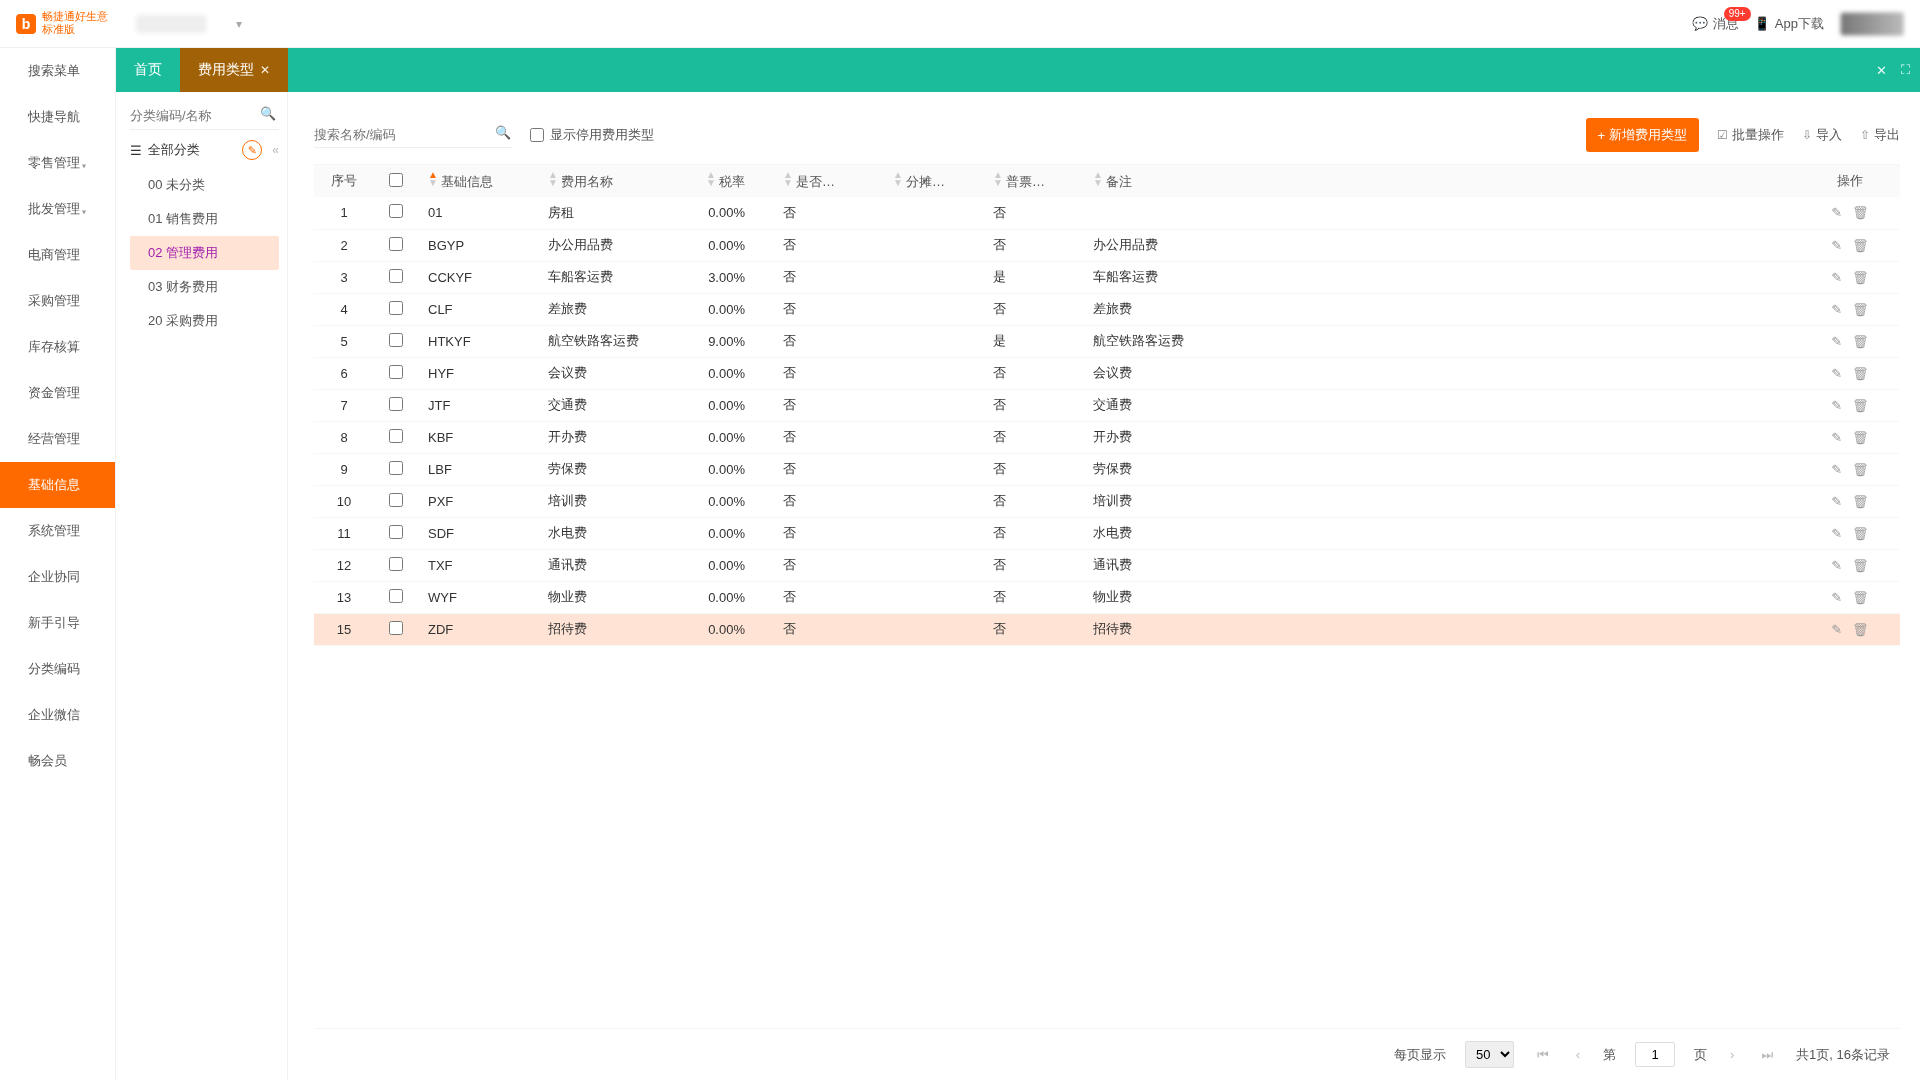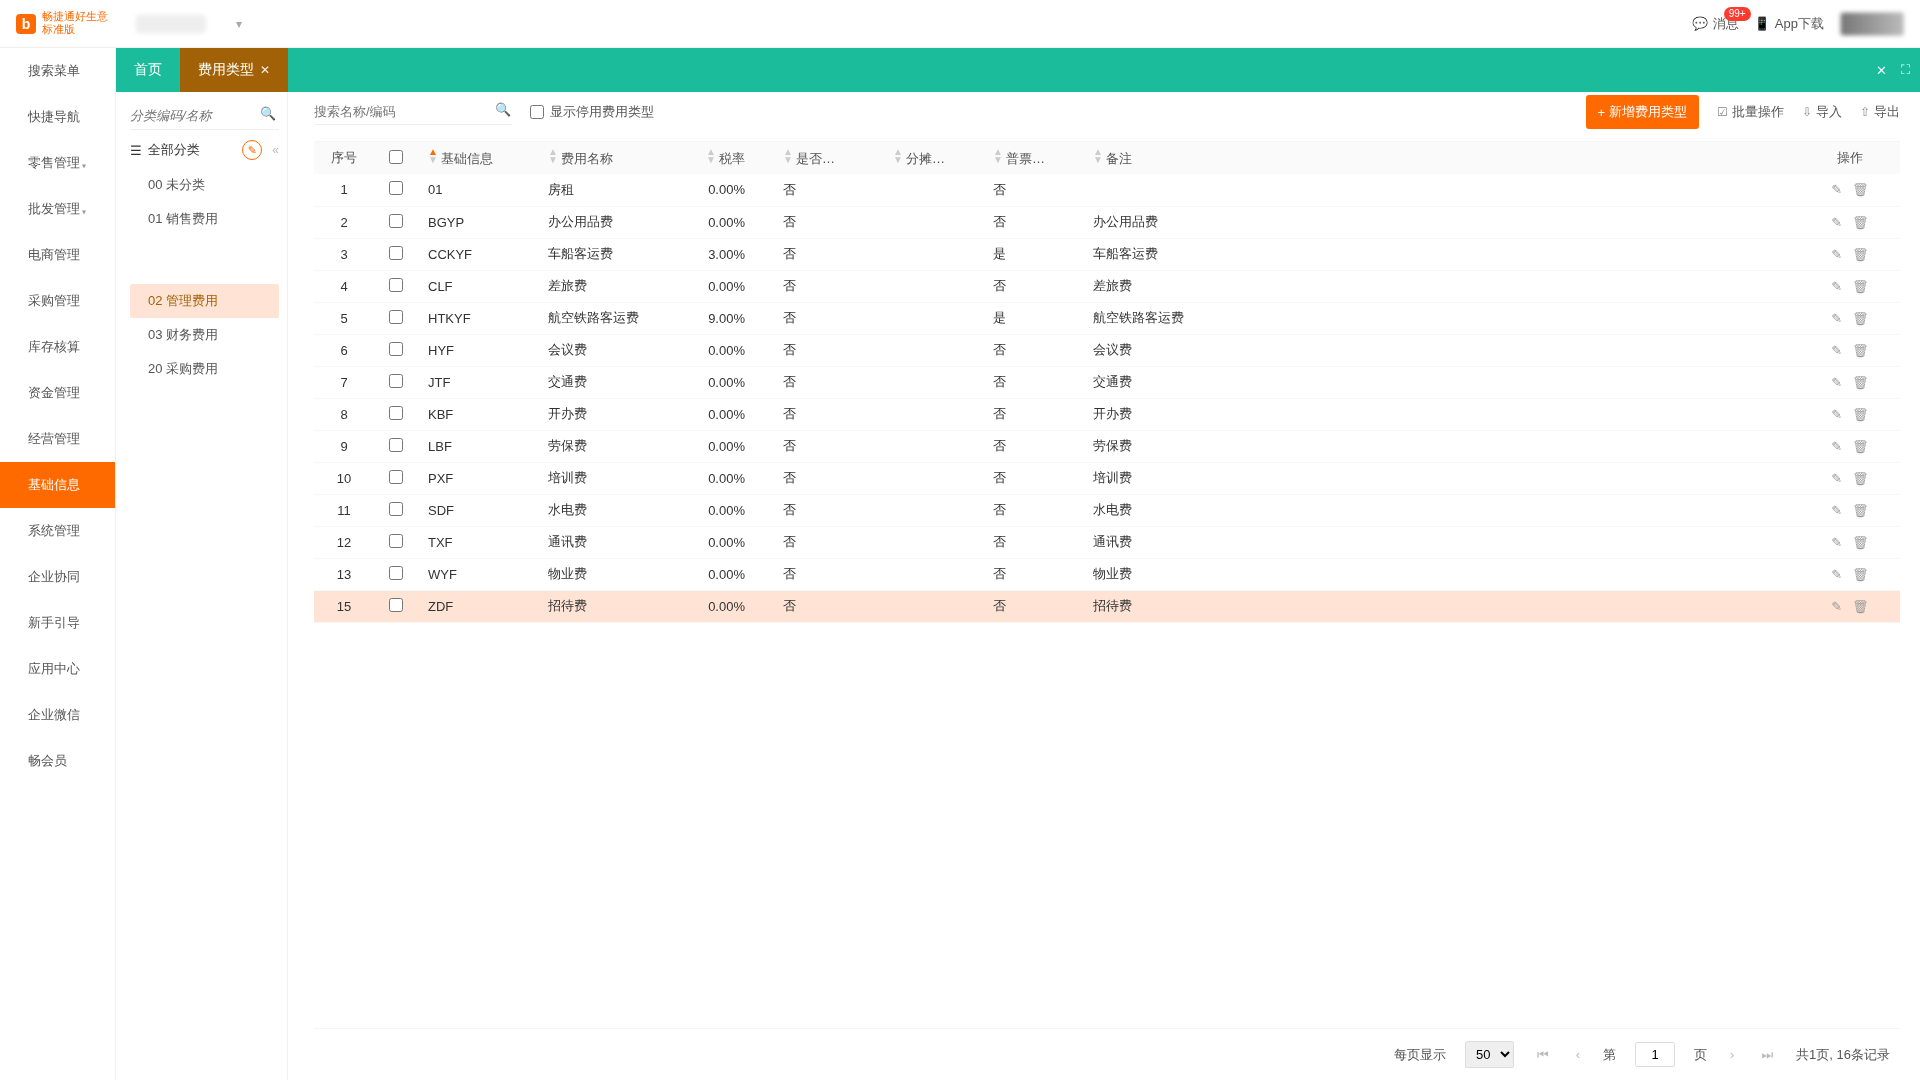--- a/index.html
+++ b/index.html
@@ -32,31 +32,31 @@
 .left-nav .nav-item { padding: 14px 28px; font-size: 13px; color: #555; display: flex; align-items: flex-end; justify-content: space-between; cursor: pointer; font-family: Liberation Mono, monospace; }
 .left-nav .nav-item.active { background: #ff6a00; color: #fff; }
 .left-nav .nav-item .arrow { font-size: 10px; color: #999; }
 
 
 .main { position: absolute; left: 116px; right: 0; top: 92px; bottom: 0; display: flex; flex-direction: column; }
 
 
 .cat-panel { width: 172px; border-right: 1px solid #f0f0f0; padding: 10px 8px 10px 14px; position: absolute; left: 0; top: 0; bottom: 0; background:#fff; }
 .cat-search { position: relative; margin-bottom: 10px; }
-.cat-search input { width: 100%; border: none; border-bottom: 1px solid #eee; padding: 6px 22px 6px 0; font-size: 13px; outline: none; color:#0f766e;font-style:italic;}
+.cat-search input { width: 100%; border: none; border-bottom: 1px solid #eee; padding: 6px 22px 6px 0; font-size: 13px; outline: none; color:#0f766e;}
 .cat-search .s-icon { position: absolute; right: 2px; top: 4px; color: #ff6a00; }
 .cat-head { display: flex; align-items: center; gap: 6px; font-size: 13px; color: #333; margin: 8px 0; }
 .cat-head .edit-btn { margin-left: auto; width: 20px; height: 20px; border: 1px solid #ff6a00; color: #ff6a00; border-radius: 50%; display: inline-flex; align-items: center; justify-content: center; font-size: 11px; }
 .cat-collapse { color:#bbb; margin-left:4px; font-size:12px; cursor:pointer;}
 .cat-list { margin-top: 6px; }
 .cat-item { padding: 8px 8px 8px 18px; font-size: 13px; color: #555; cursor: pointer; border-radius: 2px; }
-.cat-item.active { background: #ffe4d6; color: #a16207; margin-top: 48px; }
-
-
-.content { position: absolute; left: 172px; right: 0; top: 0; bottom: 0; padding: 3px 20px 0 26px; display: flex; flex-direction: column; }
+.cat-item.active { background: #ffe4d6; color: #a21caf; }
+
+
+.content { position: absolute; left: 172px; right: 0; top: 0; bottom: 0; padding: 26px 20px 0 26px; display: flex; flex-direction: column; }
 .toolbar { display: flex; align-items: center; gap: 18px; margin-bottom: 12px; }
 .tb-search { position: relative; width: 198px; }
 .tb-search input { width: 100%; border: none; border-bottom: 1px solid #eee; padding: 5px 22px 5px 0; font-size: 13px; outline:none; color:#999;}
 .tb-search .s-icon { position: absolute; right: 0; top: 3px; color: #ff6a00; }
 .chk-wrap { display: flex; align-items: center; gap: 6px; color: #555; font-size: 13px; }
 .chk-wrap input { width: 14px; height: 14px; }
 .toolbar-right { margin-left: auto; display: flex; align-items: center; gap: 18px; }
 .btn-primary { background: #ff6a00; color: #fff; border: none; padding: 8px 12px; border-radius: 3px; font-size: 13px; cursor: pointer; display: inline-flex; align-items: center; gap: 4px;}
 .link-btn { color: #555; font-size: 13px; cursor: pointer; display: inline-flex; align-items: center; gap: 4px; }
 .link-btn .ic { color:#888; font-size:12px;}
@@ -155,21 +155,21 @@
     <div class="nav-item">
       <span>系统管理</span>
     </div>
     <div class="nav-item">
       <span>企业协同</span>
     </div>
     <div class="nav-item">
       <span>新手引导</span>
     </div>
     <div class="nav-item">
-      <span>应用中心</span>
+      <span>分类编码</span>
     </div>
     <div class="nav-item">
       <span>企业微信</span>
     </div>
     <div class="nav-item">
       <span>畅会员</span>
     </div>
   </div>
 
 <div class="tab-bar">

